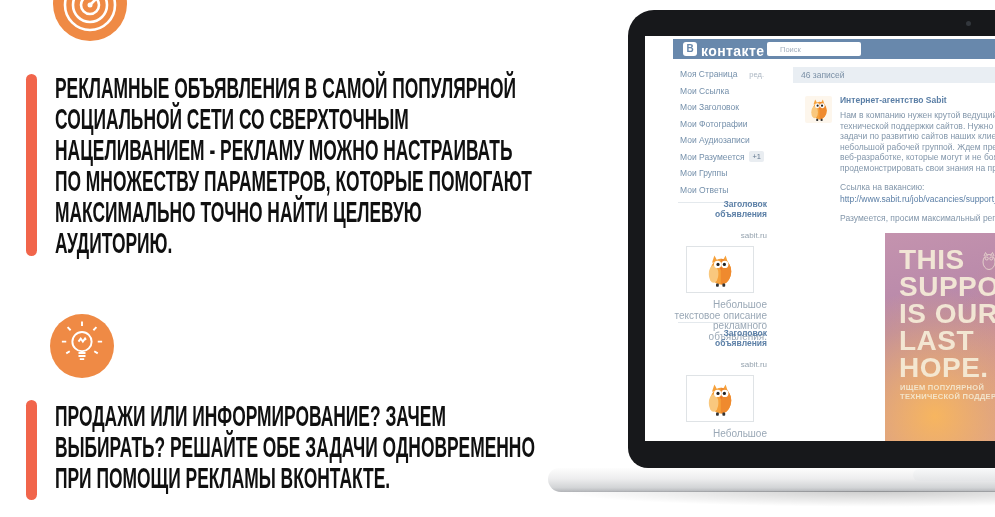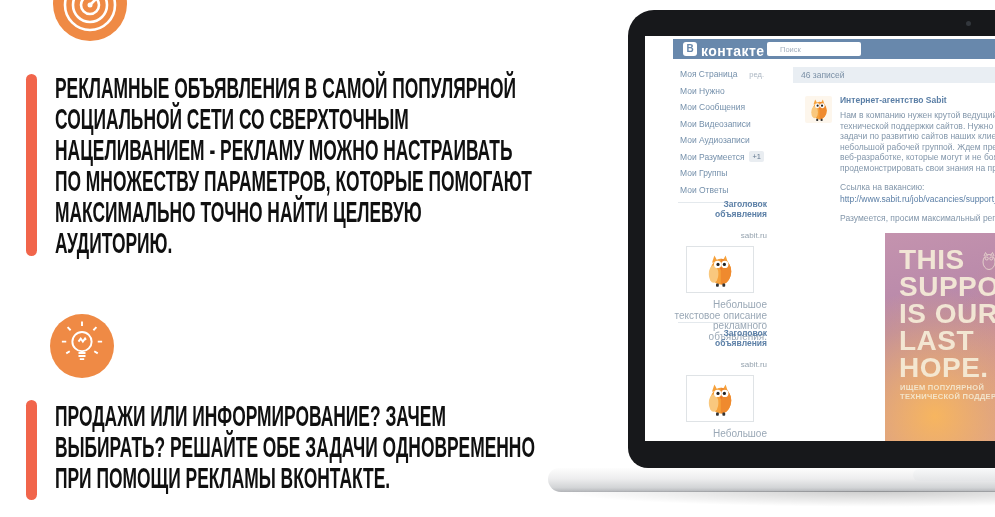--- a/index.html
+++ b/index.html
@@ -131,27 +131,27 @@
     <input class="vk-search" placeholder="Поиск" style="">
 
   </div>
 
   <div class="vk-menu">
     <div class="vk-menu-item">
       <span>Моя Страница</span>
         <span class="vk-menu-extra">ред.</span>
     </div>
     <div class="vk-menu-item">
-        <span>Мои Нужно</span>
-      </div>
-    <div class="vk-menu-item">
-        <span>Мои Сообщения</span>
-      </div>
-    <div class="vk-menu-item">
-        <span>Мои Видеозаписи</span>
+        <span>Мои Ссылка</span>
+      </div>
+    <div class="vk-menu-item">
+        <span>Мои Заголовок</span>
+      </div>
+    <div class="vk-menu-item">
+        <span>Мои Фотографии</span>
       </div>
     <div class="vk-menu-item">
         <span>Мои Аудиозаписи</span>
       </div>
     <div class="vk-menu-item">
       <span>Мои Разумеется</span>
         <span class="vk-menu-badge">+1</span>
     </div>
     <div class="vk-menu-item">
         <span>Мои Группы</span>

